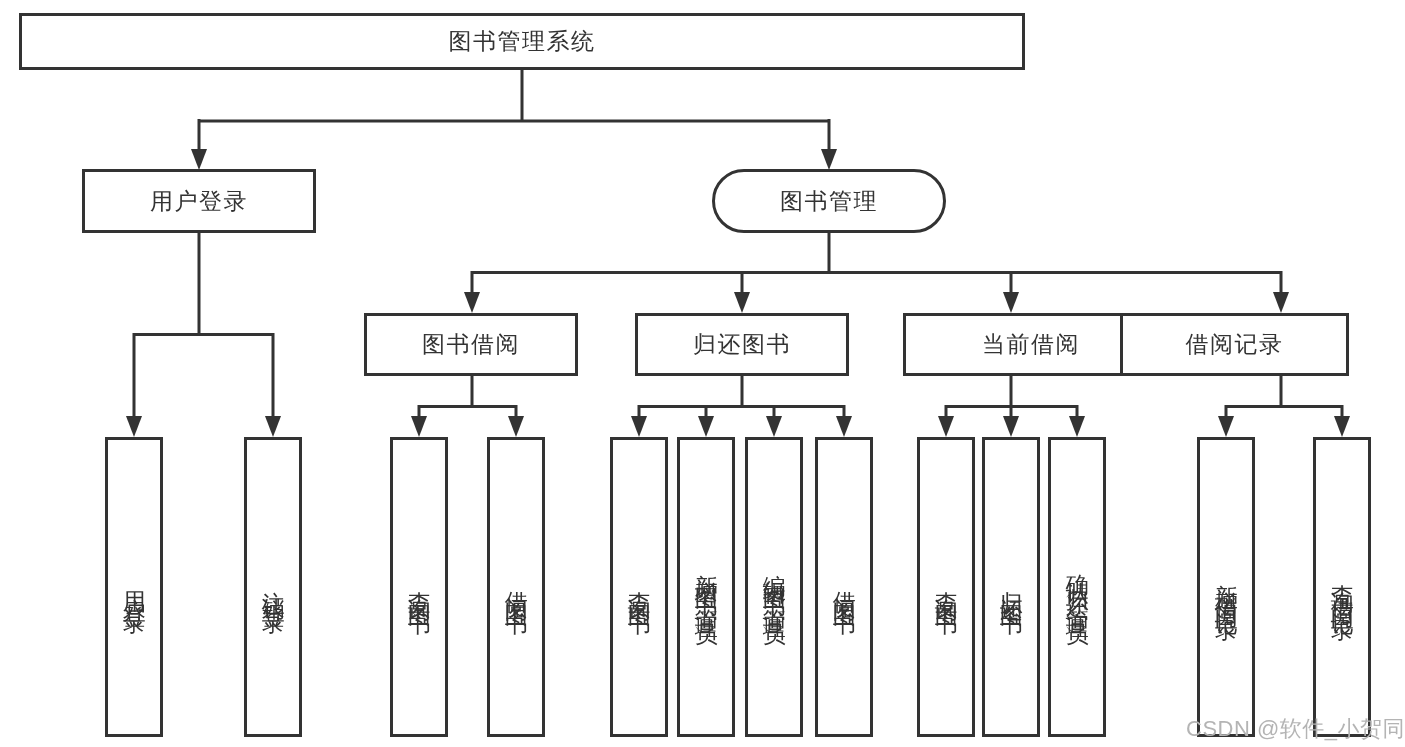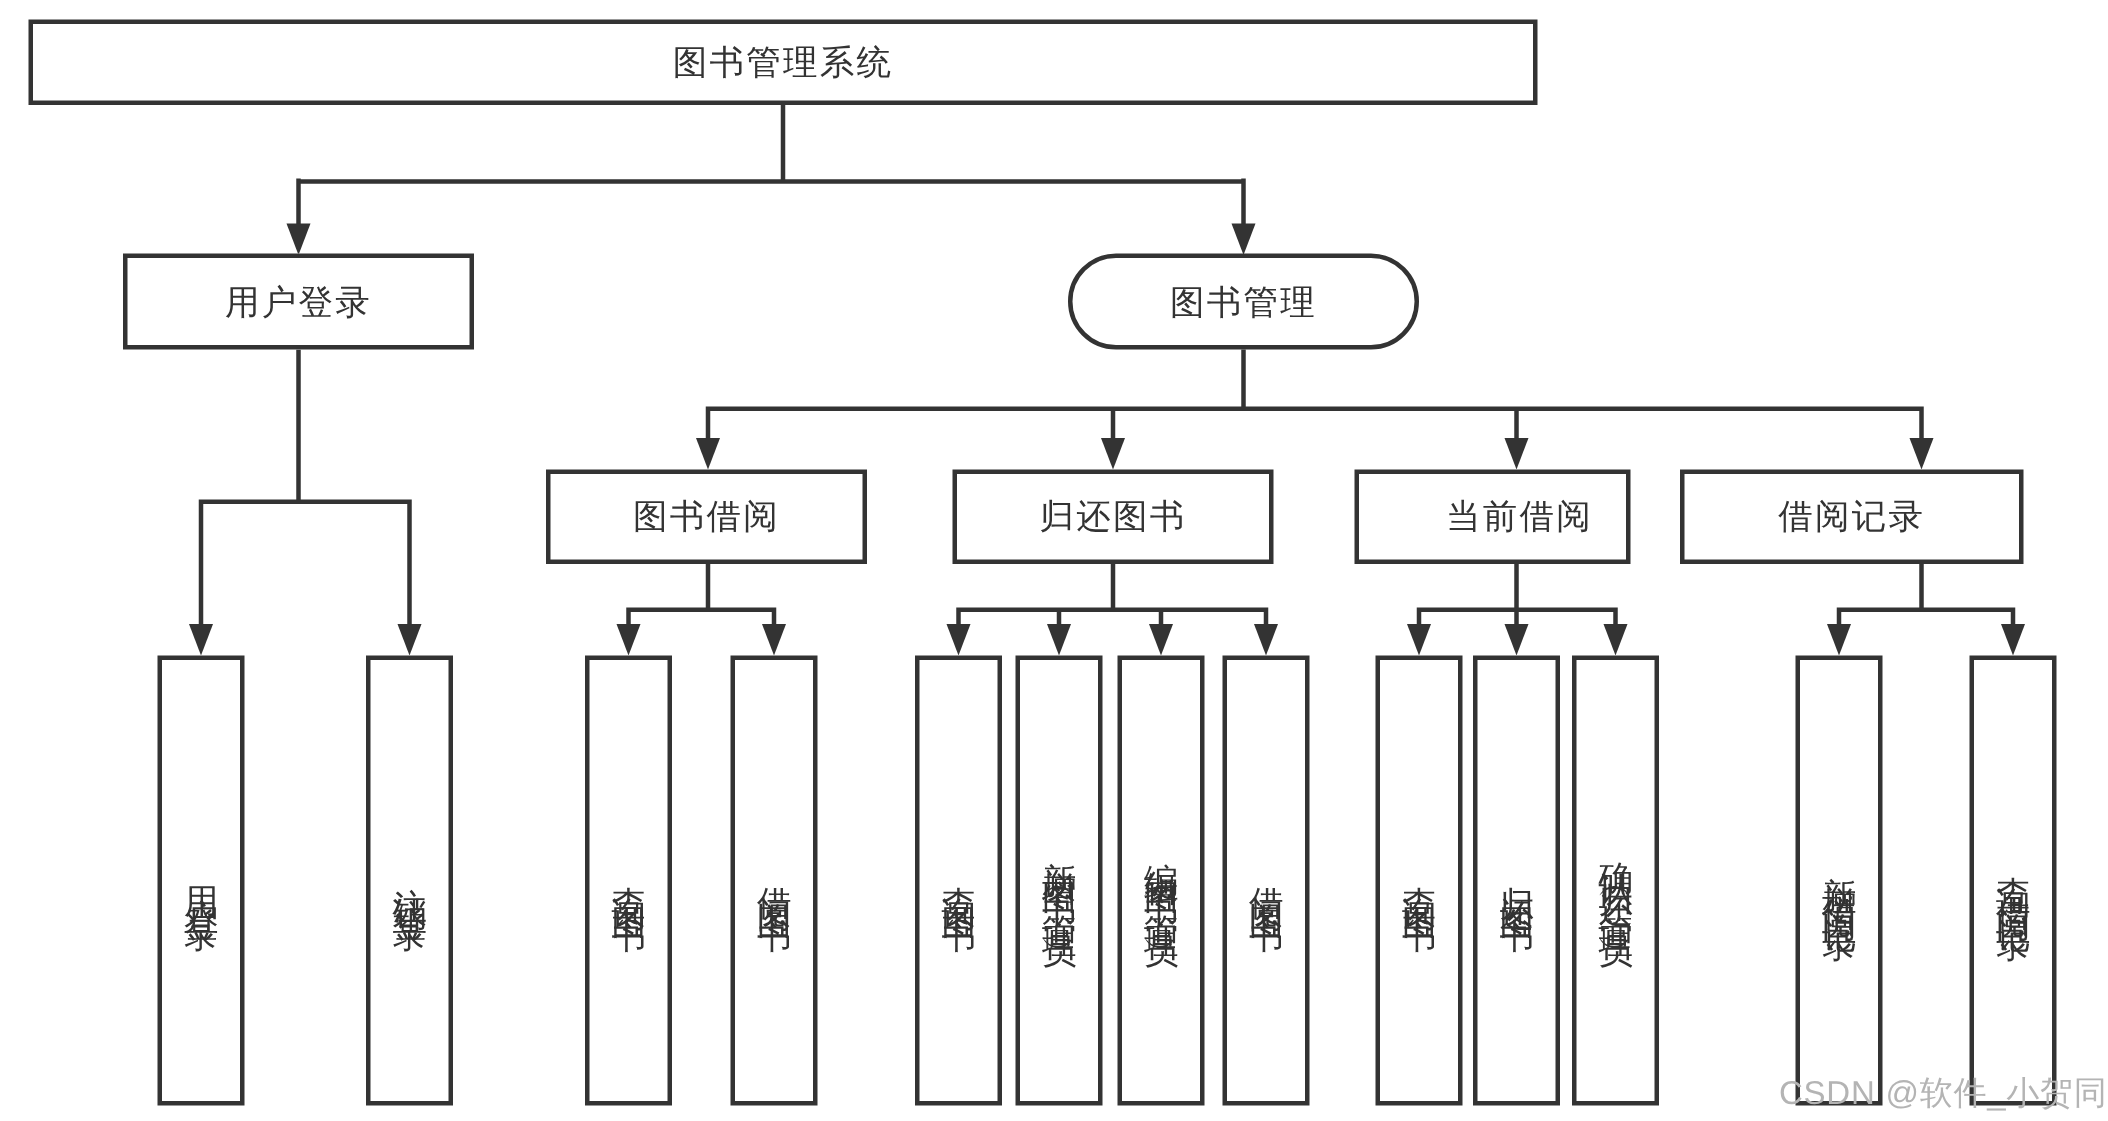--- a/index.html
+++ b/index.html
@@ -109,21 +109,21 @@
   <div class="node" style="left:712px; top:169px; width:234px; height:64px;border-radius:32px;">
     <span class="label">图书管理</span>
   </div>
 
   <div class="node" style="left:364px; top:313px; width:214px; height:63px;">
     <span class="label">图书借阅</span>
   </div>
   <div class="node" style="left:635px; top:313px; width:214px; height:63px;">
     <span class="label">归还图书</span>
   </div>
-  <div class="node" style="left:903px; top:313px; width:184px; height:63px;padding-left:36px;">
+  <div class="node" style="left:903px; top:313px; width:220px; height:63px;padding-left:36px;">
     <span class="label">当前借阅</span>
   </div>
   <div class="node" style="left:1120px; top:313px; width:229px; height:63px;">
     <span class="label">借阅记录</span>
   </div>
 
   <div class="node leaf" style="left:105px; top:437px; width:58px; height:300px;">
     <span class="label">用户登录</span>
   </div>
   <div class="node leaf" style="left:244px; top:437px; width:58px; height:300px;">

